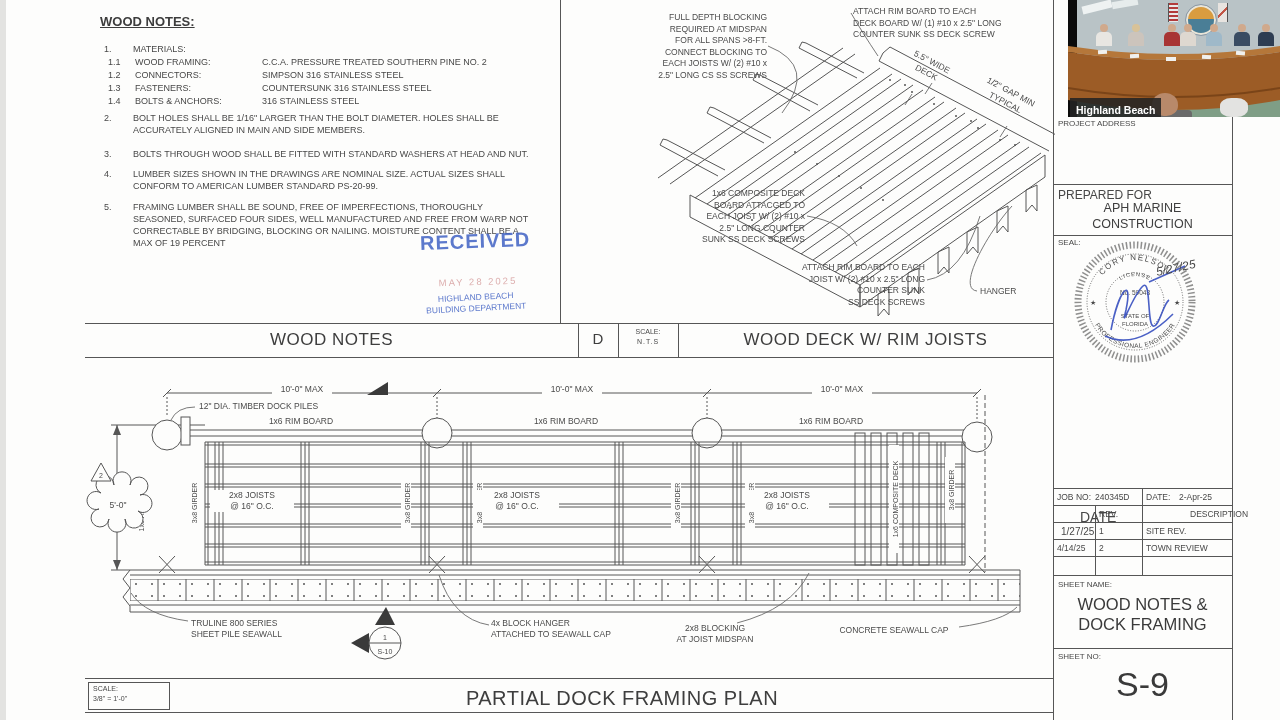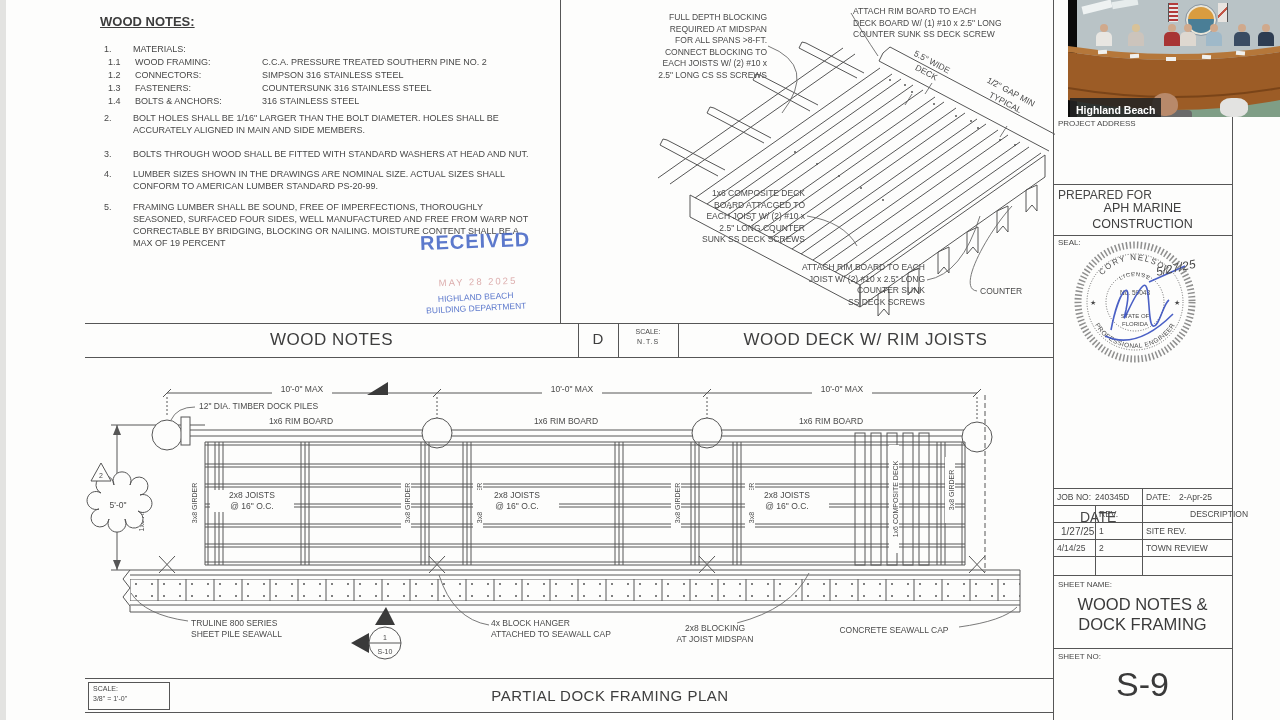--- a/index.html
+++ b/index.html
@@ -160,21 +160,21 @@
 TYPICAL</div>
   <div class="ann rgt" style="left:85px;top:188px;width:160px;">1x6 COMPOSITE DECK
 BOARD ATTACGED TO
 EACH JOIST W/ (2) #10 x
 2.5" LONG COUNTER
 SUNK SS DECK SCREWS</div>
   <div class="ann rgt" style="left:155px;top:262px;width:210px;">ATTACH RIM BOARD TO EACH
 JOIST W/ (2) #10 x 2.5" LONG
 COUNTER SUNK
 SS DECK SCREWS</div>
-  <div class="ann" style="left:420px;top:286px;">COUNTER</div>
+  <div class="ann" style="left:420px;top:286px;">HANGER</div>
 </div>
 
 <div class="hl" style="left:85px;top:323px;width:968px;"></div>
 <div class="hl" style="left:85px;top:357px;width:968px;"></div>
 <div class="vl" style="left:560px;top:0;height:323px;"></div>
 <div class="vl" style="left:578px;top:323px;height:34px;"></div>
 <div class="vl" style="left:618px;top:323px;height:34px;"></div>
 <div class="vl" style="left:678px;top:323px;height:34px;"></div>
 
 <div class="txt ctr" style="left:85px;top:330px;width:493px;font-size:17px;letter-spacing:.5px;color:#3e3e3e;">WOOD NOTES</div>
@@ -339,21 +339,21 @@
 AT JOIST MIDSPAN</div>
   <div class="planlab ctr" style="left:742px;top:268px;width:134px;">CONCRETE SEAWALL CAP</div>
 </div>
 
 <div class="hl" style="left:85px;top:678px;width:968px;"></div>
 <div class="hl" style="left:85px;top:712px;width:968px;"></div>
 <div class="abs" style="left:88px;top:682px;width:80px;height:26px;border:1px solid #565656;">
   <div class="txt" style="left:4px;top:2px;font-size:7px;">SCALE:</div>
   <div class="txt" style="left:4px;top:12px;font-size:7px;">3/8" = 1'-0"</div>
 </div>
-<div class="txt ctr" style="left:170px;top:687px;width:880px;font-size:15px;letter-spacing:.5px;color:#3e3e3e;">PARTIAL DOCK FRAMING PLAN</div>
+<div class="txt ctr" style="left:182px;top:687px;width:880px;font-size:20px;letter-spacing:.5px;color:#3e3e3e;">PARTIAL DOCK FRAMING PLAN</div>
 
 <div class="vl" style="left:1053px;top:0;height:720px;"></div>
 <div class="vl" style="left:1232px;top:0;height:720px;"></div>
 
 <div class="abs" style="left:1053px;top:0;width:179px;height:720px;">
   <div class="txt" style="left:5px;top:119px;font-size:8px;">PROJECT ADDRESS</div>
   <div class="hl" style="left:0;top:184px;width:179px;"></div>
 
   <div class="txt" style="left:5px;top:188px;font-size:12px;">PREPARED FOR</div>
   <div class="txt pre ctr" style="left:0;top:200px;width:179px;font-size:12.5px;line-height:16px;color:#3e3e3e;">APH MARINE

